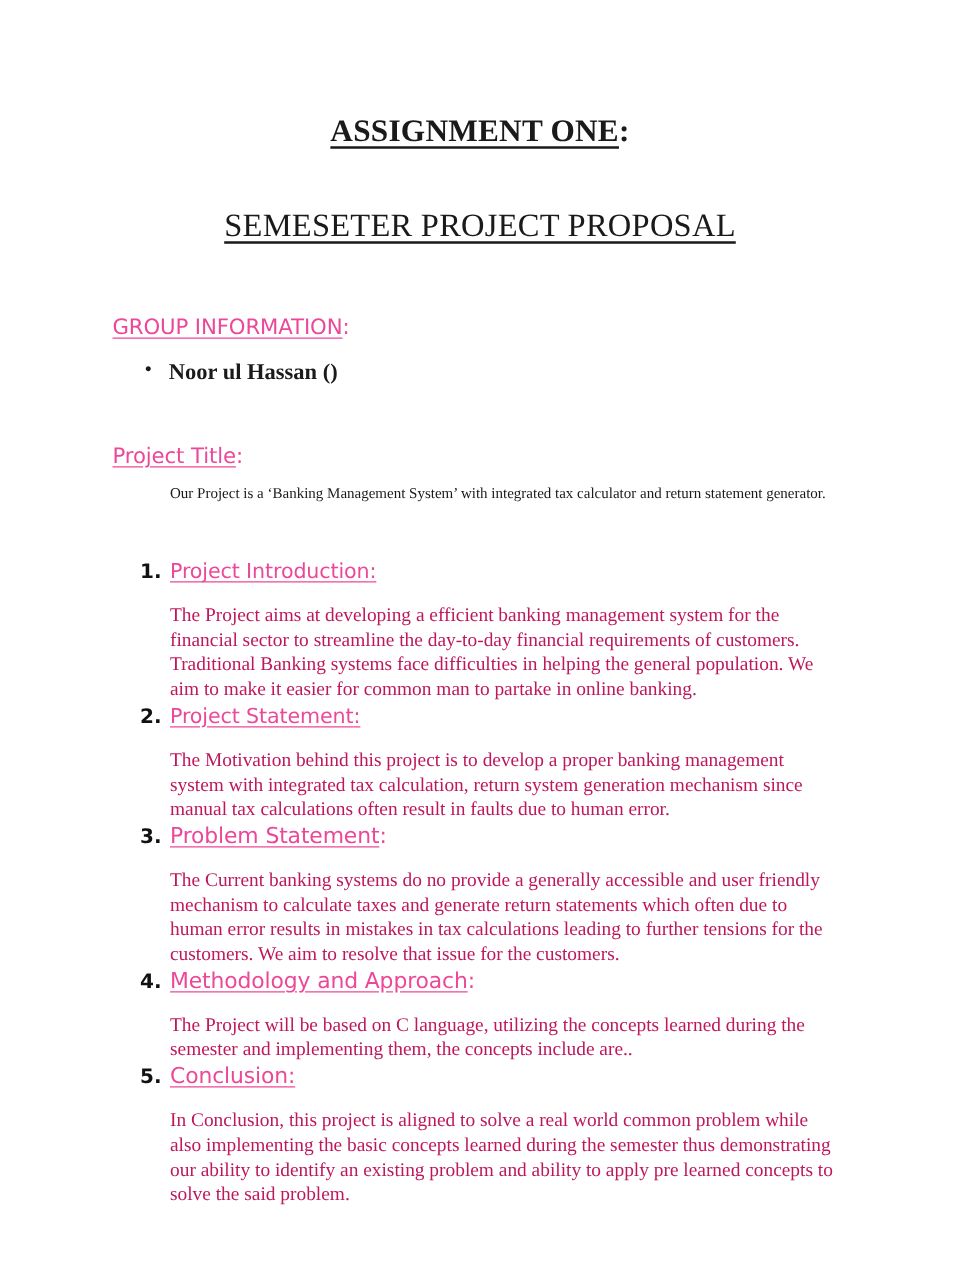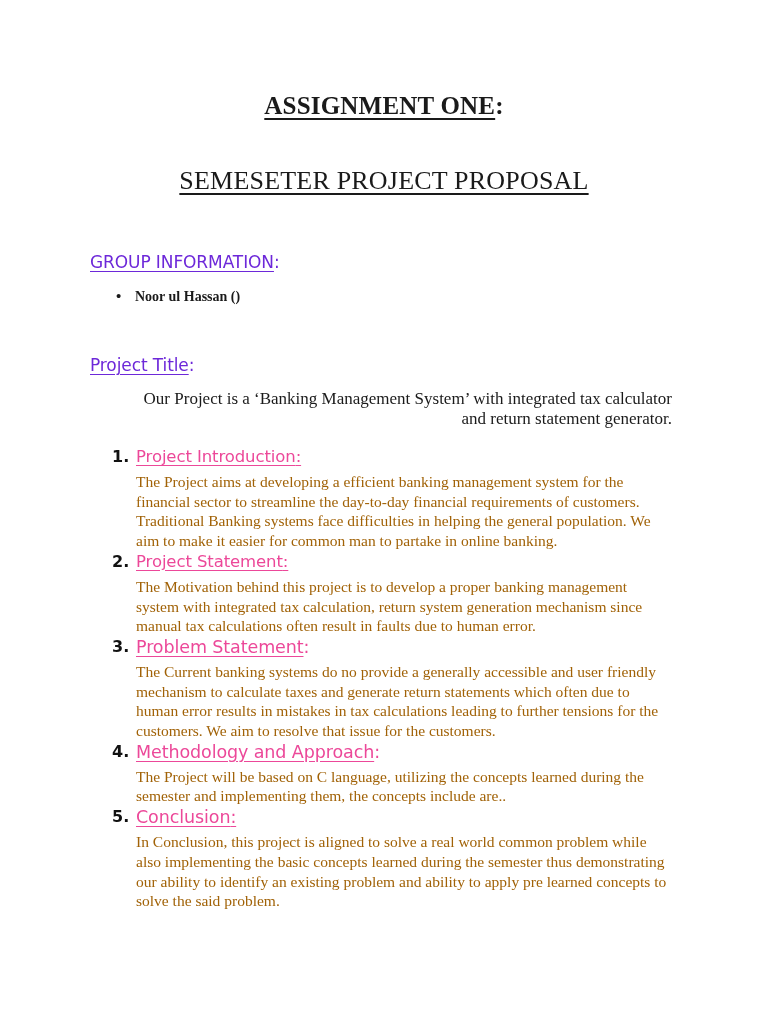--- a/index.html
+++ b/index.html
@@ -55,21 +55,21 @@
     text-underline-offset: 4px;
   }
 
   
   .sans-head {
     position: absolute;
     left: 90px;
     font-family: "DejaVu Sans", "Liberation Sans", sans-serif;
     font-size: 17px;
     font-weight: normal;
-    color: #6d28d9;
+    color: #ec4899;
     letter-spacing: -0.1px;
     white-space: nowrap;
   }
   .sans-head .u {
     text-decoration: underline;
     text-underline-offset: 3px;
   }
   #group-information-heading { top: 252px; }
   #project-title-heading { top: 340px; margin-top: 15px; }
 
@@ -79,44 +79,44 @@
     left: 116px;
     top: 286px;
     margin: 0;
     padding: 0;
     list-style: none;
   }
   #member-list li {
     position: relative;
     font-family: "Liberation Serif", "DejaVu Serif", serif;
     font-weight: bold;
-    font-size: 14px;
+    font-size: 18px;
     line-height: 22.5px;
     padding-left: 19px;
     white-space: nowrap;
   }
   #member-list li::before {
     content: "\2022";
     position: absolute;
     left: 0;
     top: -1px;
     font-size: 15px;
   }
 
   
   #project-title-paragraph {
     position: absolute;
     left: 90px;
     top: 372px;
     width: 582px;
     font-family: "Liberation Serif", "DejaVu Serif", serif;
-    font-size: 17px;
+    font-size: 12px;
     line-height: 20px;
     text-indent: 46px;
-    text-align: right;
+    text-align: left;
   }
 
   
   #section-list {
     position: absolute;
     left: 112px;
     top: 446px;
     width: 560px;
     margin: 0;
     padding: 0;
@@ -149,23 +149,23 @@
     font-size: 17.5px;
   }
   .section-head .u {
     text-decoration: underline;
     text-underline-offset: 3px;
   }
   .section-body {
     font-family: "Liberation Serif", "DejaVu Serif", serif;
     font-size: 15.5px;
     line-height: 19.7px;
-    color: #a16207;
+    color: #be185d;
     width: 534px;
-    margin-top: 4px;
+    margin-top: 15px;
   }
 </style>
 </head>
 <body>
 
 <div class="page">
 
   <div class="title-block" id="proposal-title">
     <span class="t-main">SEMESETER PROJECT PROPOSAL</span>
   </div>

